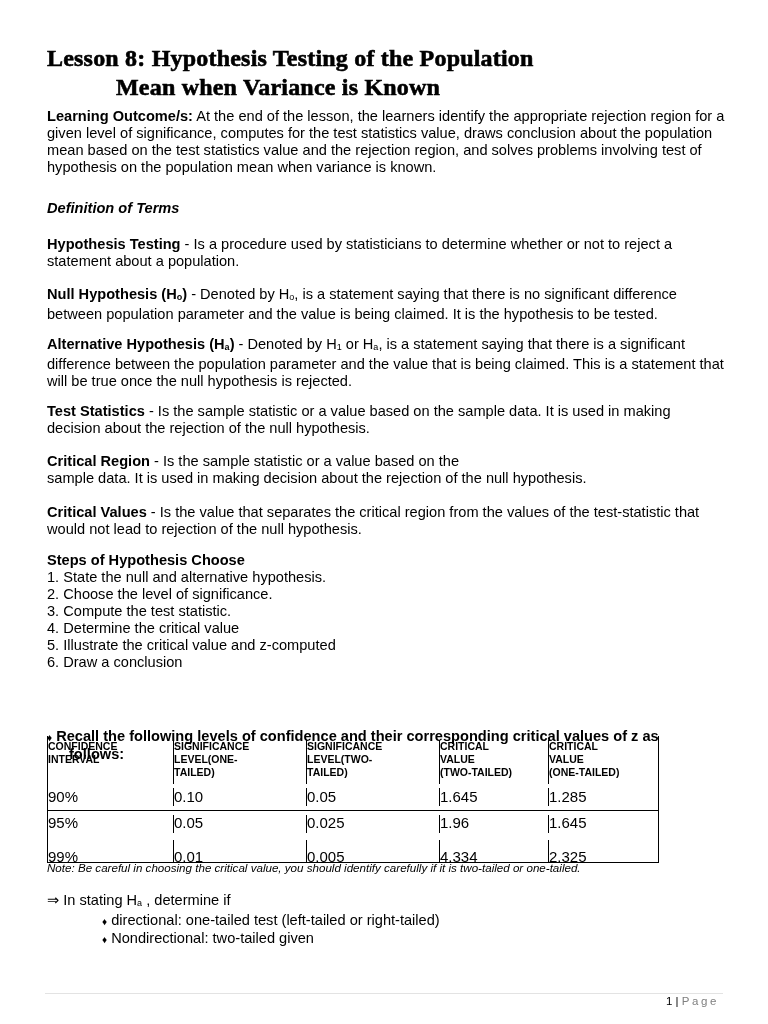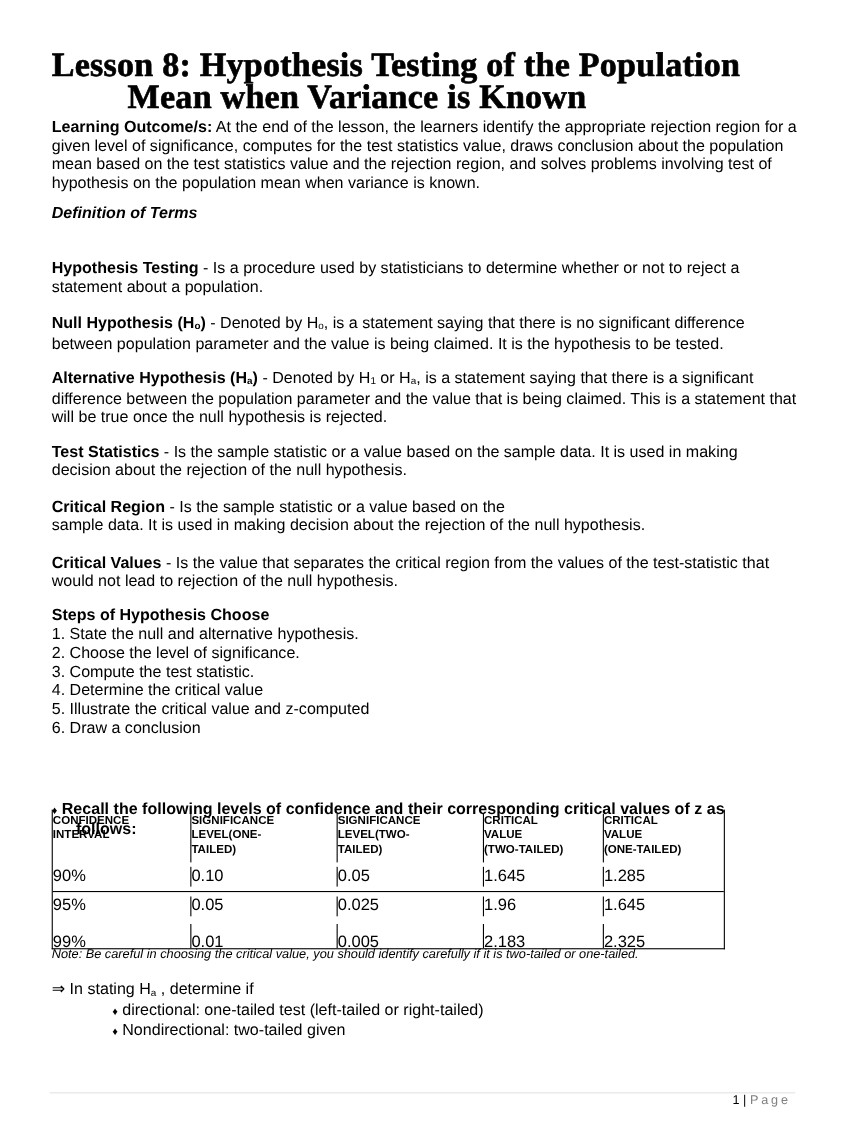--- a/index.html
+++ b/index.html
@@ -1,19 +1,19 @@
 <!DOCTYPE html>
 <html><head>
 <meta charset="utf-8">
 <style>
   html, body { margin:0; padding:0; background:#ffffff; }
   body { width:768px; height:1024px; position:relative; overflow:hidden; color:#000;
          font-family:"Liberation Sans", sans-serif; }
   .title { position:absolute; left:47px; top:44px; font-family:"Liberation Serif", serif;
-           font-weight:900; font-size:31px; line-height:29px; letter-spacing:0.2px;
+           font-weight:900; font-size:24px; line-height:29px; letter-spacing:0.2px;
            -webkit-text-stroke:0.6px #000; }
   .title .l2 { display:block; padding-left:69px; }
   .p { position:absolute; left:47px; width:680px; font-size:14.6px; line-height:17px; }
   .p b { font-weight:bold; }
   .italic-bold { font-weight:bold; font-style:italic; }
   .steps div { line-height:17px; }
   .recall { font-weight:bold; }
   .recall .ind { display:block; padding-left:22px; }
   sub.s { font-size:9px; vertical-align:-1px; }
   
@@ -37,21 +37,21 @@
 
 <div class="title">
   <span>Lesson 8: Hypothesis Testing of the Population</span>
   <span class="l2">Mean when Variance is Known</span>
 </div>
 
 <div class="p" style="top:108px;">
   <b>Learning Outcome/s:</b><span> At the end of the lesson, the learners identify the appropriate rejection region for a given level of significance, computes for the test statistics value, draws conclusion about the population mean based on the test statistics value and the rejection region, and solves problems involving test of hypothesis on the population mean when   variance is known.</span>
 </div>
 
-<div class="p italic-bold" style="top:186px;">Definition of Terms</div>
+<div class="p italic-bold" style="top:200px;">Definition of Terms</div>
 
 <div class="p" style="top:236px;">
   <b>Hypothesis Testing</b><span> - Is a procedure used by statisticians to determine whether or not to reject a statement about a population.</span>
 </div>
 
 <div class="p" style="top:286px;">
   <b><span>Null Hypothesis (H</span><sub class="s">o</sub><span>)</span></b><span> - Denoted by H</span><sub class="s">o</sub><span>, is a statement saying that there is no significant difference between population parameter and the value is being claimed. It is the hypothesis to be tested.</span>
 </div>
 
 <div class="p" style="top:336px;">
@@ -127,21 +127,21 @@
     <div class="cell" style="width:126px;">95%</div>
     <div class="cell" style="width:133px;">0.05</div>
     <div class="cell" style="width:133px;">0.025</div>
     <div class="cell" style="width:109px;">1.96</div>
     <div class="cell" style="width:109px;">1.645</div>
   </div>
   <div class="row val" style="top:112px;">
     <div class="cell" style="width:126px;">99%</div>
     <div class="cell" style="width:133px;">0.01</div>
     <div class="cell" style="width:133px;">0.005</div>
-    <div class="cell" style="width:109px;">2.183</div>
+    <div class="cell" style="width:109px;">4.334</div>
     <div class="cell" style="width:109px;">2.325</div>
   </div>
 
   <div class="vsep" style="left:125px; top:4px; height:44px;"></div>
   <div class="vsep" style="left:125px; top:52px; height:18px;"></div>
   <div class="vsep" style="left:125px; top:79px; height:18px;"></div>
   <div class="vsep" style="left:125px; top:104px; height:22px;"></div>
 
   <div class="vsep" style="left:258px; top:4px; height:44px;"></div>
   <div class="vsep" style="left:258px; top:52px; height:18px;"></div>

